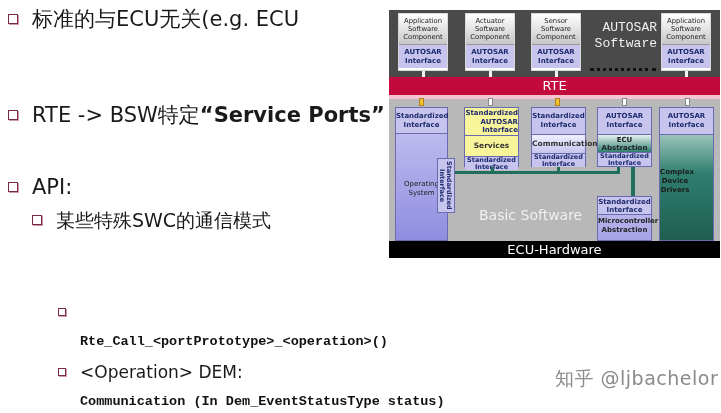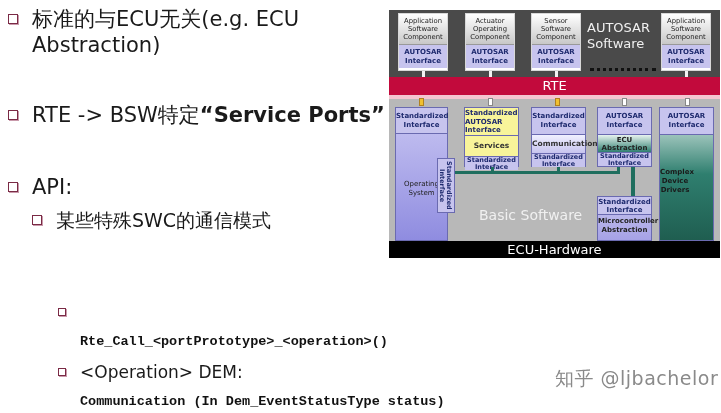--- a/index.html
+++ b/index.html
@@ -13,41 +13,40 @@
   .code { position:absolute; font-family:"Liberation Mono", "DejaVu Sans Mono", monospace; font-weight:bold; font-size:13.5px; color:#111; }
   .watermark { position:absolute; left:555px; top:366px; font-size:19px; color:#8a8a8a; letter-spacing:0.5px; }
 
   
   .diagram { position:absolute; left:389px; top:10px; width:331px; height:248px; background:#f3f3f3; }
   .sw-band { position:absolute; left:0; top:0; width:331px; height:67px; background:#4a4a4a; }
   .swc { position:absolute; top:3px; width:48px; height:56px; border:1px solid #d8d8d8; background:#fff; }
   .swc .name { height:30px; background:linear-gradient(#ffffff,#c8c8c8); font-size:6.8px; text-align:center; line-height:8px; padding-top:3px; box-sizing:border-box; color:#222; }
   .swc .ifc { height:24px; background:#c7c4ee; font-size:7px; font-weight:bold; text-align:center; line-height:9px; padding-top:3px; box-sizing:border-box; color:#1e2a6e; border-top:1px solid #999; }
   .pin { position:absolute; top:61px; width:3px; height:6px; background:#f2f2f2; }
-  .autosar-sw { position:absolute; left:198px; top:10px; width:70px; color:#f0f0f0; font-size:13px; text-align:left; line-height:16px; }
+  .autosar-sw { position:absolute; left:198px; top:10px; width:70px; color:#f0f0f0; font-size:13px; text-align:right; line-height:16px;font-family:Liberation Mono, monospace; }
   .dots { position:absolute; left:201px; top:58px; width:66px; border-top:3px dotted #111; }
   .rte { position:absolute; left:0; top:67px; width:331px; height:18px; background:#c20a3c; color:#fff; font-size:13px; text-align:center; line-height:18px; }
   .rte-under { position:absolute; left:0; top:85px; width:331px; height:4px; background:#f4c5d0; }
   .bsw-bg { position:absolute; left:0; top:89px; width:331px; height:142px; background:#b8b8b8; }
   .hw { position:absolute; left:0; top:231px; width:331px; height:17px; background:#000; color:#fff; font-size:13px; text-align:center; line-height:17px; }
   .col { position:absolute; border:1px solid #6a6ab0; box-sizing:border-box; }
   .si { background:#c7c4ee; font-size:7px; font-weight:bold; color:#1e2a6e; text-align:center; line-height:9px; box-sizing:border-box; }
   .arrow { position:absolute; top:88px; width:5px; height:8px; border:1px solid #888; background:#fff; box-sizing:border-box; }
   .arrow.gold { background:#f0c030; border-color:#b08020; }
   .teal-line { position:absolute; background:#1f6e5e; }
   .bsw-label { position:absolute; left:90px; top:197px; color:#f0f0f0; font-size:14px; }
 </style>
 </head>
 <body>
 
 <div class="bullet" style="left:8px;top:6px;">
   <span class="box" style="margin-top:8px"></span>
   <div class="txt-lg">
     <div>标准的与ECU无关(e.g. ECU</div>
-    <div>Abstraction)</div>
   </div>
 </div>
 
 <div class="bullet" style="left:8px;top:102px;">
   <span class="box" style="margin-top:8px"></span>
   <div class="txt-lg">
     <span>RTE -&gt; BSW特定</span><span class="bold">“</span><span class="bold">Service Ports</span><span class="bold">”</span>
   </div>
 </div>
 
@@ -73,21 +72,21 @@
 <div class="code" style="left:80px;top:394px;">Communication (In Dem_EventStatusType status)</div>
 
 <div class="diagram">
   <div class="sw-band"></div>
 
   <div class="swc" style="left:9px">
     <div class="name">Application Software Component</div>
     <div class="ifc">AUTOSAR Interface</div>
   </div>
   <div class="swc" style="left:76px">
-    <div class="name">Actuator Operating Component</div>
+    <div class="name">Actuator Software Component</div>
     <div class="ifc">AUTOSAR Interface</div>
   </div>
   <div class="swc" style="left:142px">
     <div class="name">Sensor Software Component</div>
     <div class="ifc">AUTOSAR Interface</div>
   </div>
   <div class="swc" style="left:272px">
     <div class="name">Application Software Component</div>
     <div class="ifc">AUTOSAR Interface</div>
   </div>
@@ -109,21 +108,21 @@
   <div class="arrow" style="left:233px"></div>
   <div class="arrow" style="left:296px"></div>
 
   <div class="col" style="left:6px;top:97px;width:53px;height:134px;background:linear-gradient(#c9c6f2,#8f8ce0);">
     <div class="si" style="height:26px;padding-top:4px;border-bottom:1px solid #6a6ab0;">Standardized Interface</div>
     <div style="position:absolute;top:72px;left:0;width:51px;text-align:center;font-size:7px;line-height:9px;color:#222;">Operating System</div>
   </div>
   <div class="col si" style="left:48px;top:148px;width:18px;height:55px;writing-mode:vertical-rl;padding:2px 2px;font-size:6.5px;line-height:7px;">Standardized Interface</div>
 
   <div class="col" style="left:75px;top:97px;width:55px;height:60px;background:#f8f49a;">
-    <div style="height:26px;font-size:7px;font-weight:bold;text-align:left;line-height:8.5px;color:#1e2a6e;padding-top:1px;border-bottom:1px solid #6a6ab0;">Standardized AUTOSAR Interface</div>
+    <div style="height:26px;font-size:7px;font-weight:bold;text-align:right;line-height:8.5px;color:#1e2a6e;padding-top:1px;border-bottom:1px solid #6a6ab0;">Standardized AUTOSAR Interface</div>
     <div style="height:20px;font-size:7.5px;font-weight:bold;text-align:center;line-height:20px;color:#333;border-bottom:1px solid #6a6ab0;">Services</div>
     <div class="si" style="height:13px;line-height:6.5px;font-size:6.5px;">Standardized Interface</div>
   </div>
 
   <div class="col" style="left:142px;top:97px;width:55px;height:60px;background:#c7c4ee;">
     <div class="si" style="height:27px;padding-top:4px;border-bottom:1px solid #6a6ab0;">Standardized Interface</div>
     <div style="height:18px;font-size:7.5px;font-weight:bold;text-align:center;line-height:18px;color:#333;background:linear-gradient(#f0f0ff,#c7c4ee);border-bottom:1px solid #6a6ab0;">Communication</div>
     <div class="si" style="height:13px;line-height:6.5px;font-size:6.5px;">Standardized Interface</div>
   </div>
 

